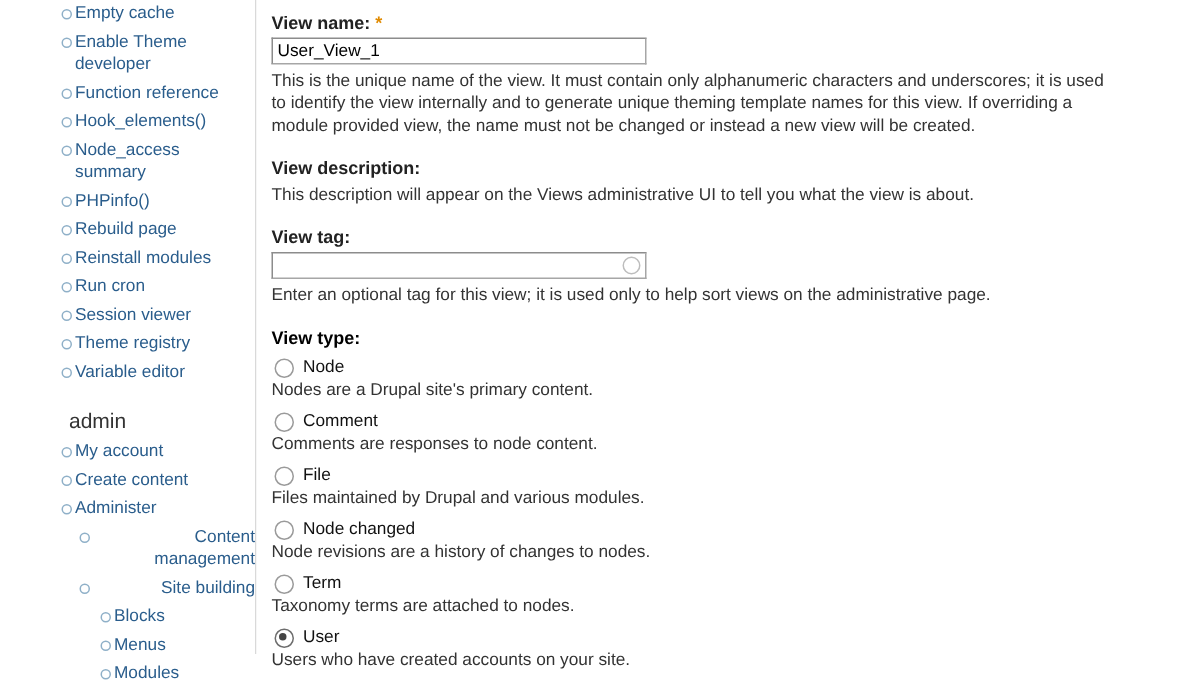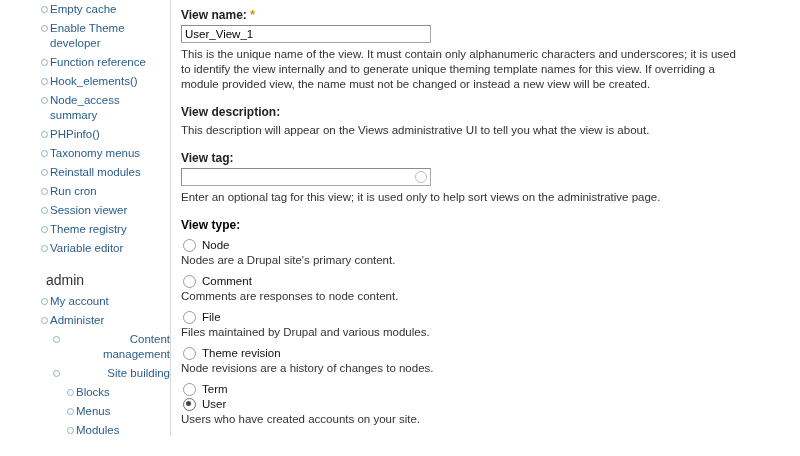--- a/index.html
+++ b/index.html
@@ -221,21 +221,21 @@
       <li class="nav-item lvl1 open-bullet">
         <span class="bullet"></span>
         <a class="nav-link">Node_access summary</a>
       </li>
       <li class="nav-item lvl1 open-bullet">
         <span class="bullet"></span>
         <a class="nav-link">PHPinfo()</a>
       </li>
       <li class="nav-item lvl1 open-bullet">
         <span class="bullet"></span>
-        <a class="nav-link">Taxonomy menus</a>
+        <a class="nav-link">Rebuild page</a>
       </li>
       <li class="nav-item lvl1 open-bullet">
         <span class="bullet"></span>
         <a class="nav-link">Reinstall modules</a>
       </li>
       <li class="nav-item lvl1 open-bullet">
         <span class="bullet"></span>
         <a class="nav-link">Run cron</a>
       </li>
       <li class="nav-item lvl1 open-bullet">
@@ -251,20 +251,24 @@
         <a class="nav-link">Variable editor</a>
       </li>
     </ul>
 
     <div class="section-title">admin</div>
 
     <ul class="nav-list">
       <li class="nav-item lvl1 open-bullet">
         <span class="bullet"></span>
         <a class="nav-link">My account</a>
+      </li>
+      <li class="nav-item lvl1 open-bullet">
+        <span class="bullet"></span>
+        <a class="nav-link">Create content</a>
       </li>
       <li class="nav-item lvl1 open-bullet">
         <span class="bullet"></span>
         <a class="nav-link">Administer</a>
       </li>
       <li class="nav-item lvl2 open-bullet">
         <span class="bullet"></span>
         <a class="nav-link">Content management</a>
       </li>
       <li class="nav-item lvl2 open-bullet">
@@ -331,28 +335,29 @@
         <div class="radio-desc">Comments are responses to node content.</div>
 
         <div class="radio-row">
           <span class="radio"></span>
           <span class="radio-label">File</span>
         </div>
         <div class="radio-desc">Files maintained by Drupal and various modules.</div>
 
         <div class="radio-row">
           <span class="radio"></span>
-          <span class="radio-label">Theme revision</span>
+          <span class="radio-label">Node changed</span>
         </div>
         <div class="radio-desc">Node revisions are a history of changes to nodes.</div>
 
         <div class="radio-row">
           <span class="radio"></span>
           <span class="radio-label">Term</span>
         </div>
+        <div class="radio-desc">Taxonomy terms are attached to nodes.</div>
 
         <div class="radio-row">
           <span class="radio checked"></span>
           <span class="radio-label">User</span>
         </div>
         <div class="radio-desc">Users who have created accounts on your site.</div>
 
       </div>
 
     </div>

